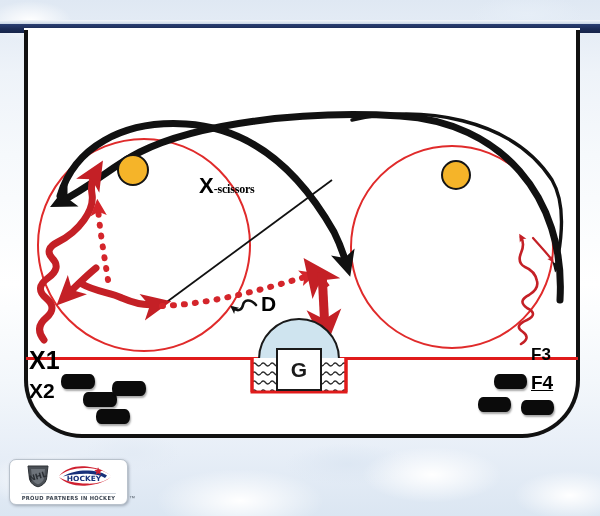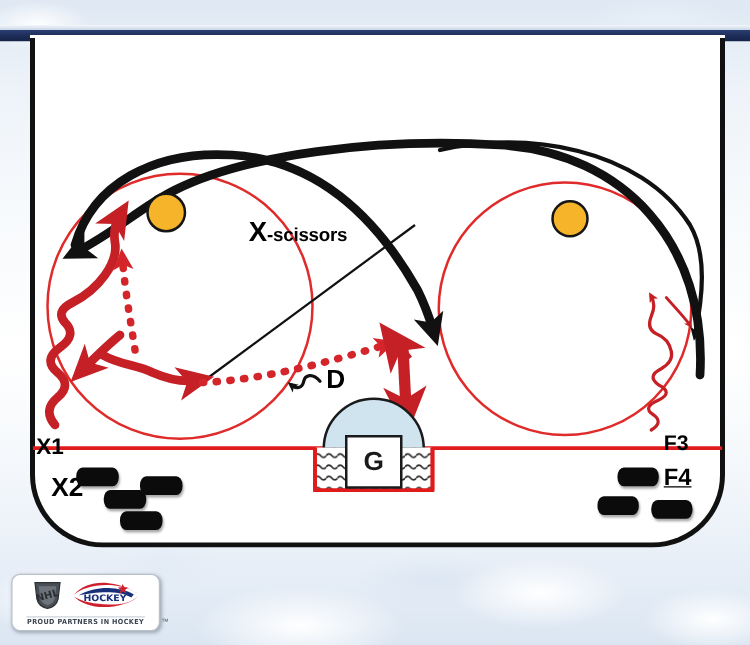--- a/index.html
+++ b/index.html
@@ -70,40 +70,40 @@
     overflow: visible;
   }
   
   .lbl {
     position: absolute;
     font-weight: bold;
     color: #000000;
     white-space: nowrap;
     line-height: 1;
   }
-  #lbl-x1 { left: 29px;  top: 348px; font-size: 18px; }
-  #lbl-x2 { left: 41px;  top: 380px; font-size: 21px; text-align: right; }
+  #lbl-x1 { left: 29px;  top: 348px; font-size: 25px; }
+  #lbl-x2 { left: 29px;  top: 380px; font-size: 21px; text-align: right; }
   #lbl-f3 { left: 531px; top: 346px; font-size: 17px; }
   #lbl-f4 { left: 531px; top: 373px; font-size: 19px; text-decoration: underline; }
   #lbl-g  {
     position: absolute;
     left: 278px; top: 352px;
     width: 42px; height: 36px;
     display: flex; align-items: center; justify-content: center;
     font-size: 21px; font-weight: bold; color: #1a1a1a;
   }
   #lbl-d  { left: 261px; top: 293px; font-size: 21px; }
   #lbl-scissors {
     position: absolute;
     left: 199px; top: 173px;
     font-size: 15px; font-weight: bold; color: #000;
     white-space: nowrap;
   }
   #lbl-scissors .bigx { font-size: 22px; }
-  #lbl-scissors .small { font-size: 15px; letter-spacing: -0.2px; }
+  #lbl-scissors .small { font-size: 12px; letter-spacing: -0.2px; font-family: Liberation Serif, serif; }
 
   
   .puck {
     position: absolute;
     background: #0b0b0b;
     border-radius: 5px / 7px;
     box-shadow: 1px 2px 2px rgba(0,0,0,0.35);
   }
   
   #logo-panel {

